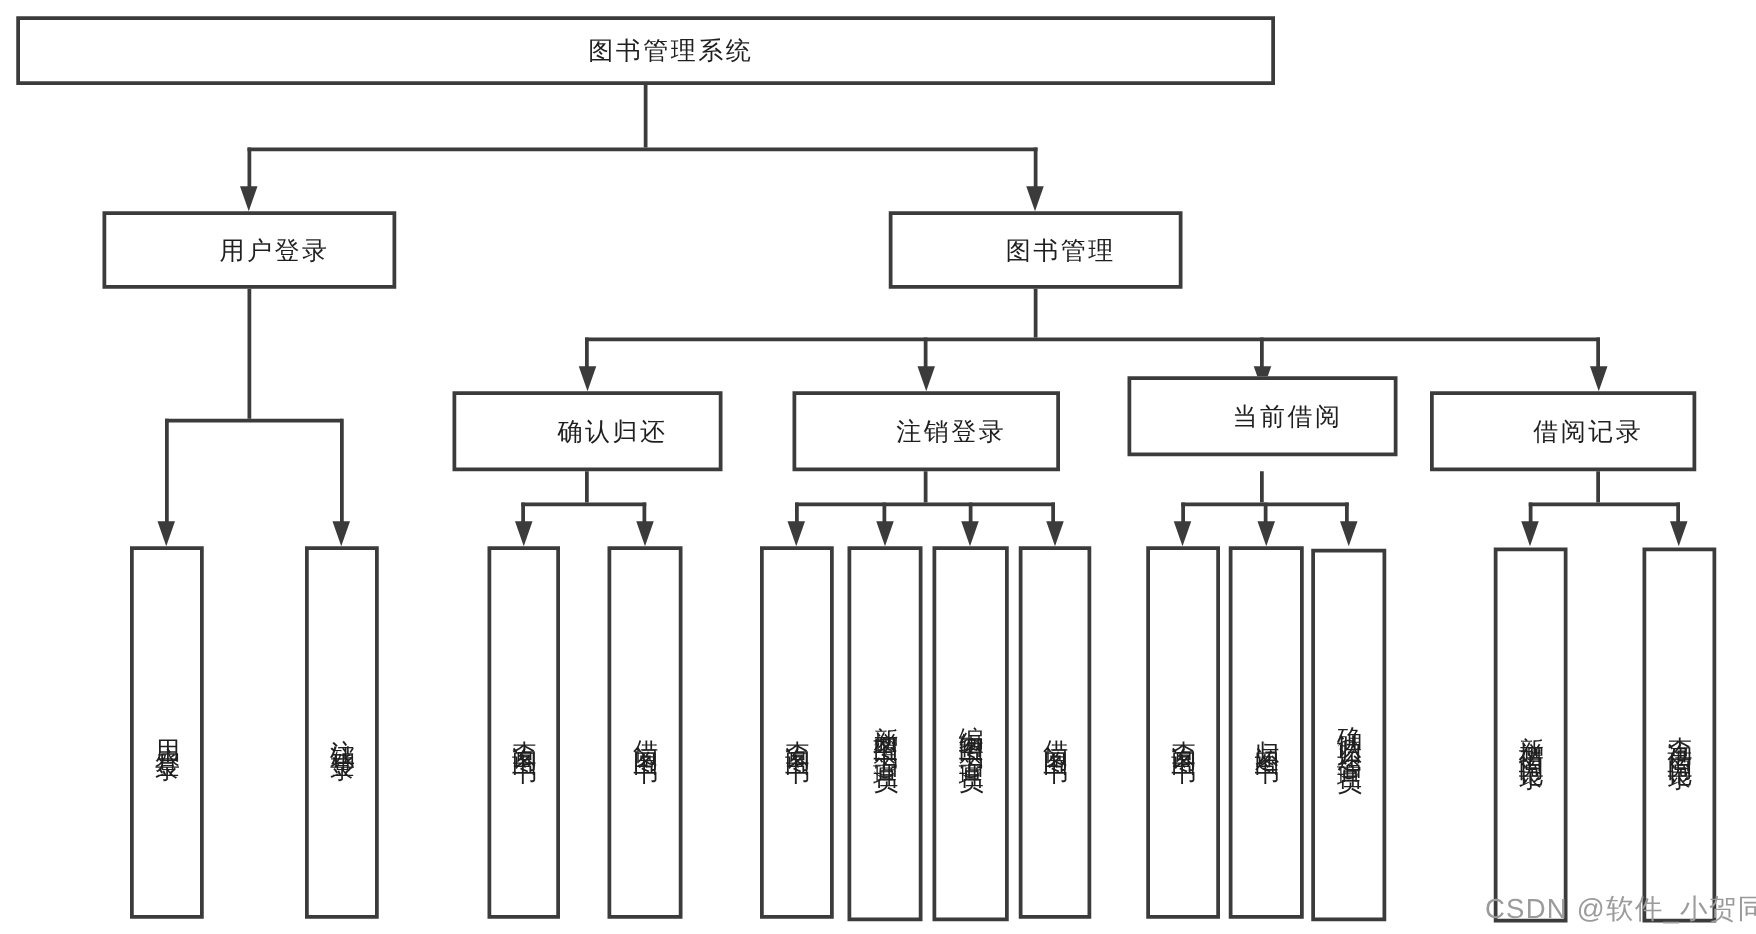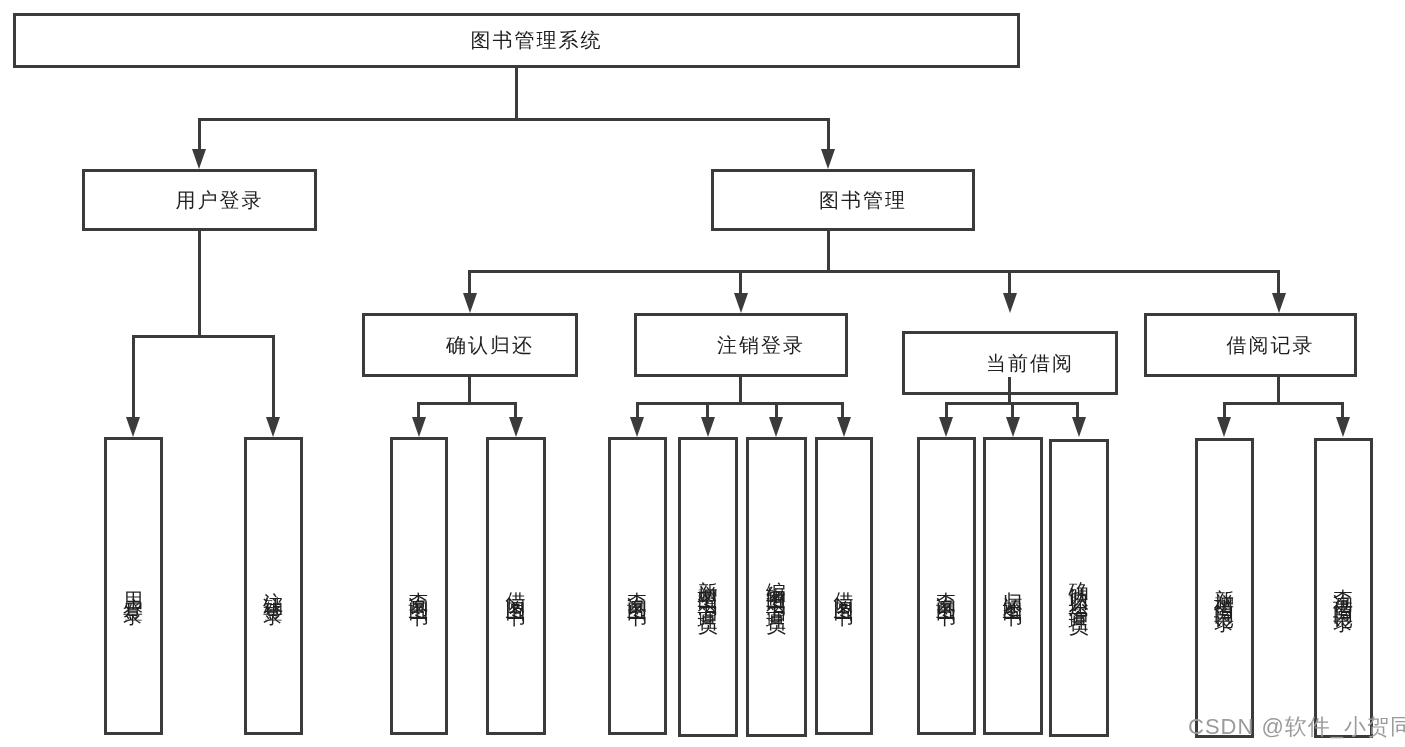--- a/index.html
+++ b/index.html
@@ -61,21 +61,21 @@
   <div class="vl" style="left:515px;top:68px;height:50px"></div>
   <div class="hl" style="left:198px;top:118px;width:632px"></div>
   <div class="vl" style="left:198px;top:118px;height:34px"></div>
   <div class="vl" style="left:827px;top:118px;height:34px"></div>
   <div class="ar" style="left:192px;top:149px"></div>
   <div class="ar" style="left:821px;top:149px"></div>
 
   <div class="box hbox" style="left:82px;top:169px;width:235px;height:62px">
     <span>用户登录</span>
   </div>
-  <div class="box hbox" style="left:711px;top:169px;width:264px;height:62px">
+  <div class="box hbox" style="left:711px;top:169px;width:235px;height:62px">
     <span>图书管理</span>
   </div>
 
   <div class="vl" style="left:198px;top:231px;height:104px"></div>
   <div class="hl" style="left:132px;top:335px;width:142px"></div>
   <div class="vl" style="left:132px;top:335px;height:85px"></div>
   <div class="vl" style="left:272px;top:335px;height:85px"></div>
   <div class="ar" style="left:126px;top:417px"></div>
   <div class="ar" style="left:266px;top:417px"></div>
 
@@ -89,21 +89,21 @@
   <div class="ar" style="left:734px;top:293px"></div>
   <div class="ar" style="left:1003px;top:293px"></div>
   <div class="ar" style="left:1272px;top:293px"></div>
 
   <div class="box hbox" style="left:362px;top:313px;width:216px;height:64px">
     <span>确认归还</span>
   </div>
   <div class="box hbox" style="left:634px;top:313px;width:214px;height:64px">
     <span>注销登录</span>
   </div>
-  <div class="box hbox" style="left:902px;top:331px;width:216px;height:64px">
+  <div class="box hbox" style="left:902px;top:301px;width:216px;height:64px">
     <span>当前借阅</span>
   </div>
   <div class="box hbox" style="left:1144px;top:313px;width:213px;height:64px">
     <span>借阅记录</span>
   </div>
 
   <div class="vl" style="left:468px;top:377px;height:25px"></div>
   <div class="hl" style="left:417px;top:402px;width:100px"></div>
   <div class="vl" style="left:417px;top:402px;height:18px"></div>
   <div class="vl" style="left:514px;top:402px;height:18px"></div>

